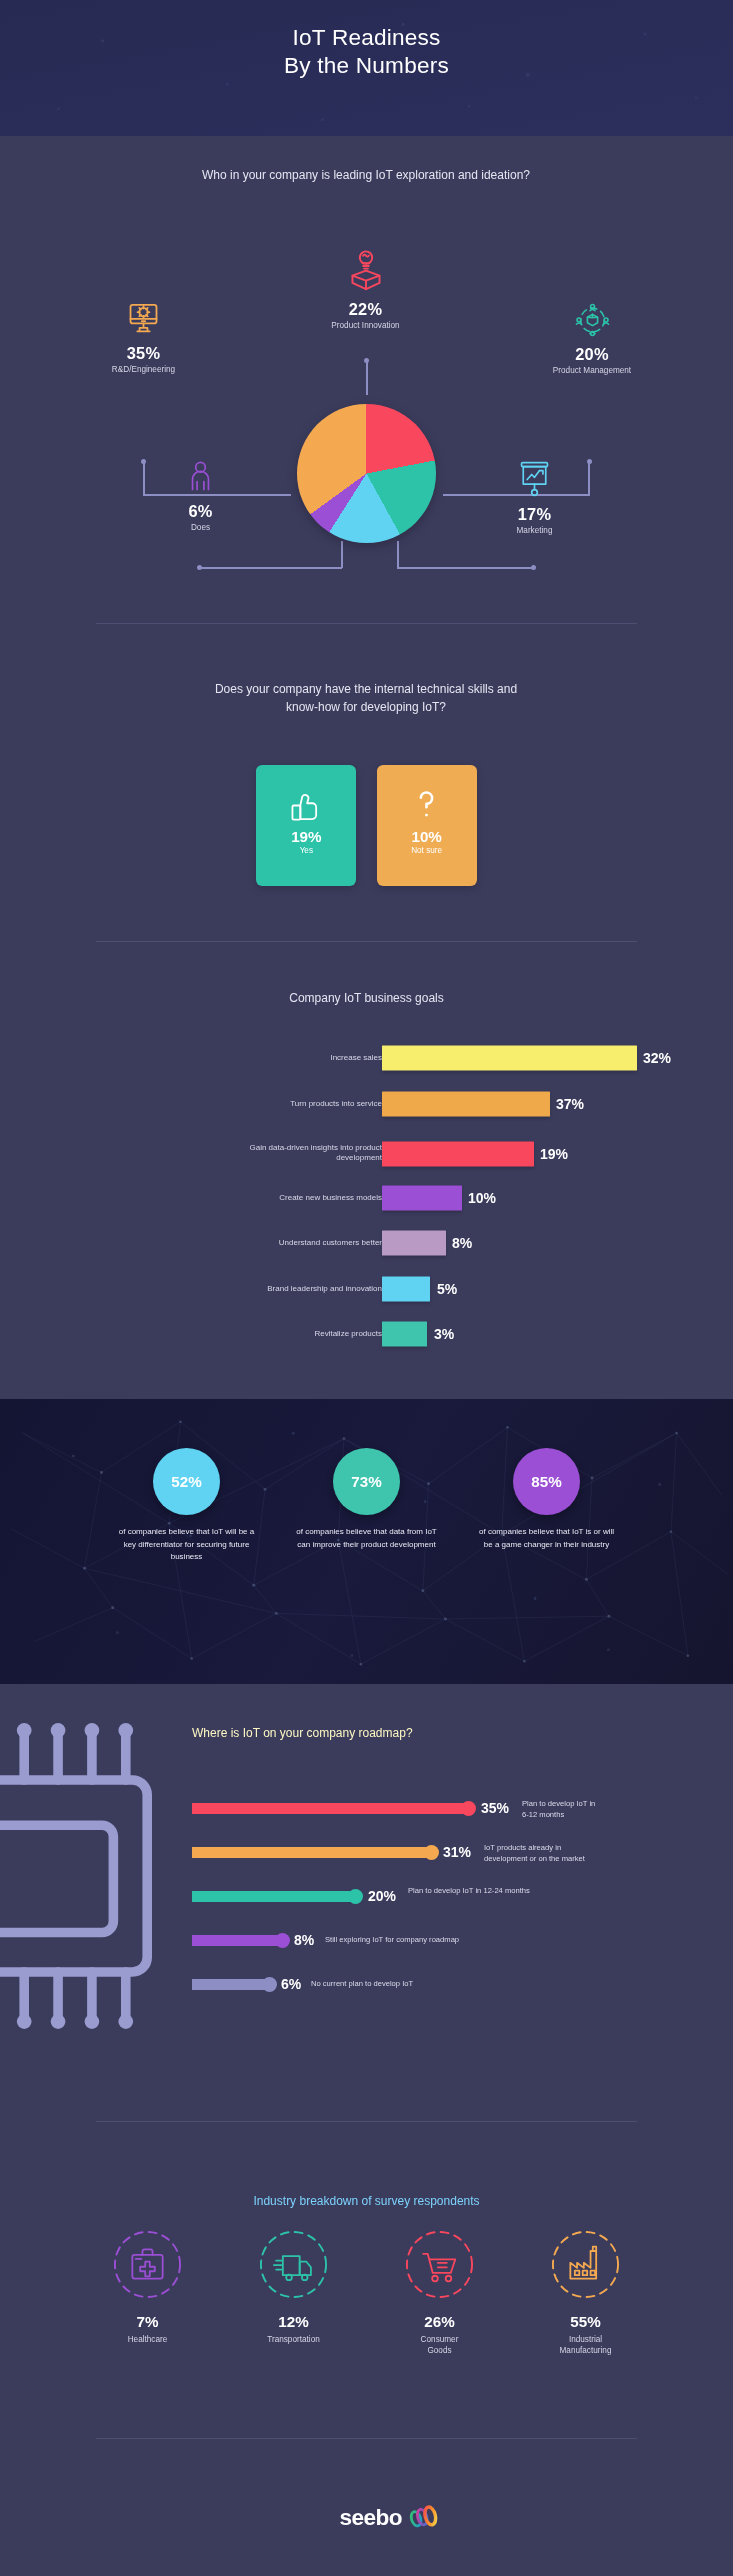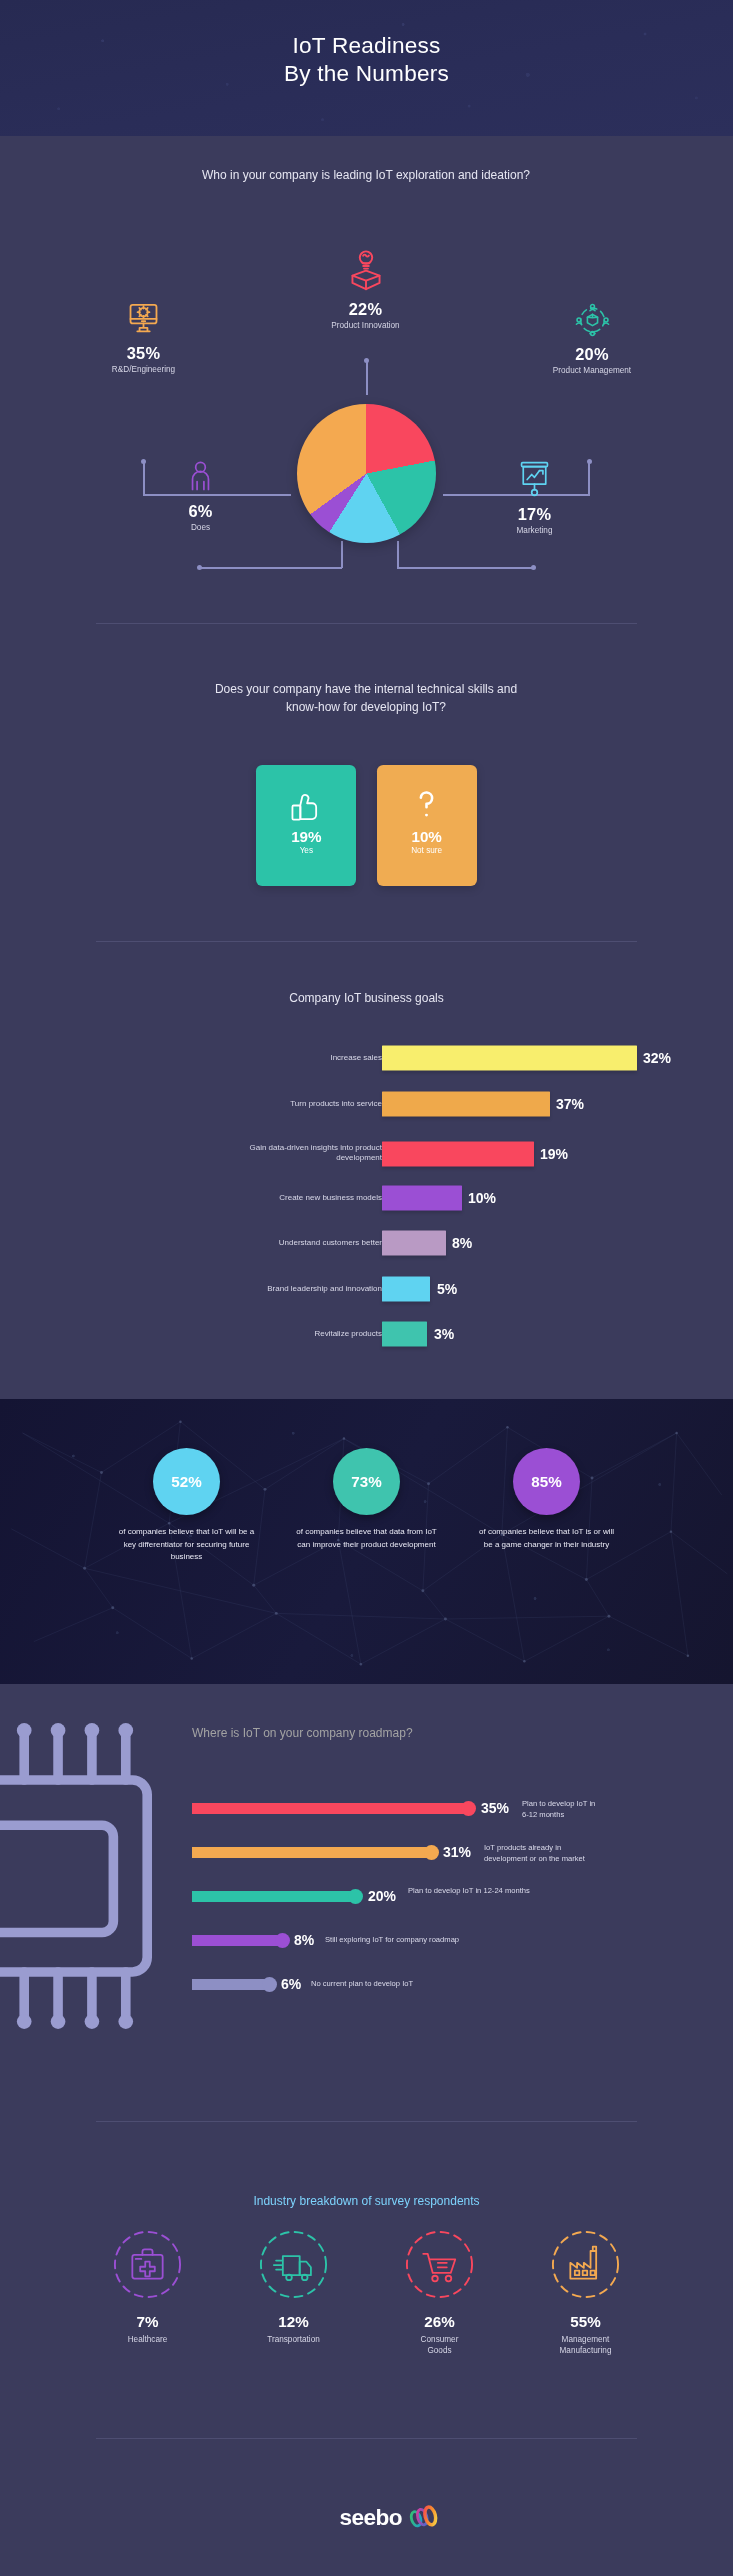--- a/index.html
+++ b/index.html
@@ -19,21 +19,21 @@
       radial-gradient(circle at 55% 18%, rgba(130,150,230,.12) 0 1.1px, transparent 1.7px),
       radial-gradient(circle at 72% 55%, rgba(120,140,220,.10) 0 1.7px, transparent 2.3px),
       radial-gradient(circle at 88% 25%, rgba(120,140,220,.12) 0 1.1px, transparent 1.7px),
       radial-gradient(circle at 8% 80%, rgba(120,140,220,.09) 0 1.1px, transparent 1.7px),
       radial-gradient(circle at 44% 88%, rgba(120,140,220,.09) 0 1.1px, transparent 1.7px),
       radial-gradient(circle at 64% 78%, rgba(120,140,220,.10) 0 1.1px, transparent 1.7px),
       radial-gradient(circle at 95% 72%, rgba(120,140,220,.08) 0 1.1px, transparent 1.7px),
       linear-gradient(170deg,#272a52 0%,#2a2d58 55%,#2c2f5b 100%);
   }
   .header-title {
-    position:absolute; left:0; top:32px; width:733px;
+    position:absolute; left:0; top:24px; width:733px;
     text-align:center; font-size:22.6px; line-height:1.22;
     font-weight:400; letter-spacing:0.2px; color:#ffffff;
     white-space:pre-line;
   }
 
   
   .section-q {
     position:absolute; width:620px; left:56px; text-align:center;
     font-size:12px; line-height:1.5; color:#e6e6f2; font-weight:400;
     white-space:pre-line;
@@ -119,21 +119,21 @@
     width:67px; height:67px; border-radius:50%; margin:0 auto;
     display:flex; align-items:center; justify-content:center;
     font-size:15.2px; font-weight:700; color:#ffffff;
     box-shadow:0 3.4px 9px rgba(0,0,0,.3);
   }
   .circstat .desc { margin-top:11.3px; font-size:8px; line-height:1.55; color:#eaeaf5; }
 
   
   .roadmap-title {
     position:absolute; left:192px; top:1726px; width:417px;
-    text-align:left; font-size:12px; color:#a3a3a3;
+    text-align:left; font-size:12px; color:#fef9c3;
   }
   .chip { position:absolute; left:-39px; top:1718px; }
   .rmrow { position:absolute; left:0; width:733px; height:22.6px; }
   .rmrow .rbar { position:absolute; left:192px; height:10.7px; top:6.2px; border-radius:0 5.6px 5.6px 0; }
   .rmrow .rknob { position:absolute; width:15.2px; height:15.2px; border-radius:50%; top:4px; }
   .rmrow .rpct { position:absolute; top:3.4px; font-size:14px; font-weight:700; color:#ffffff; }
   .rmrow .rlbl { position:absolute; font-size:7.6px; line-height:1.45; color:#dcdcec; white-space:pre-line; }
 
   
   .ind-title {
@@ -520,21 +520,21 @@
         <g stroke="#f4a950" stroke-width="3.2" fill="none" stroke-linejoin="round" stroke-linecap="round">
           <path d="M38 90 v-28 l12 9 v-9 l12 9 v-9 l12 9 v-30 h10 v49 z"></path>
           <path d="M78 41 v-8 h6 v8"></path>
           <rect x="46" y="76" width="8" height="8"></rect>
           <rect x="60" y="76" width="8" height="8"></rect>
           <rect x="74" y="76" width="8" height="8"></rect>
         </g>
       </svg>
     </div>
     <div class="ipct">55%</div>
-    <div class="ilbl">Management
+    <div class="ilbl">Industrial
 Manufacturing</div>
   </div>
 </div>
 
 <div class="divider" style="top:2438px;"></div>
 
 <div class="footer">
   <span class="logo-row">
     <span class="logo-text">seebo</span>
     <span>

